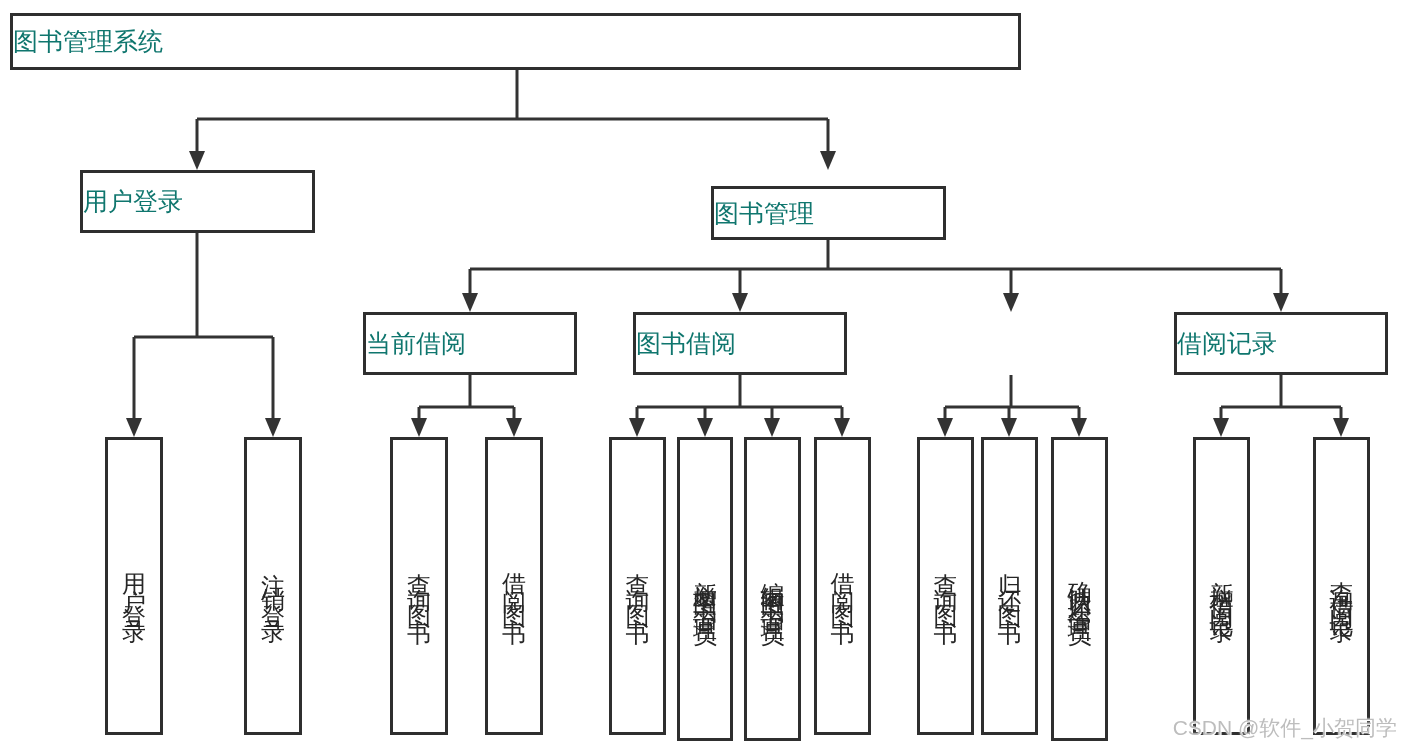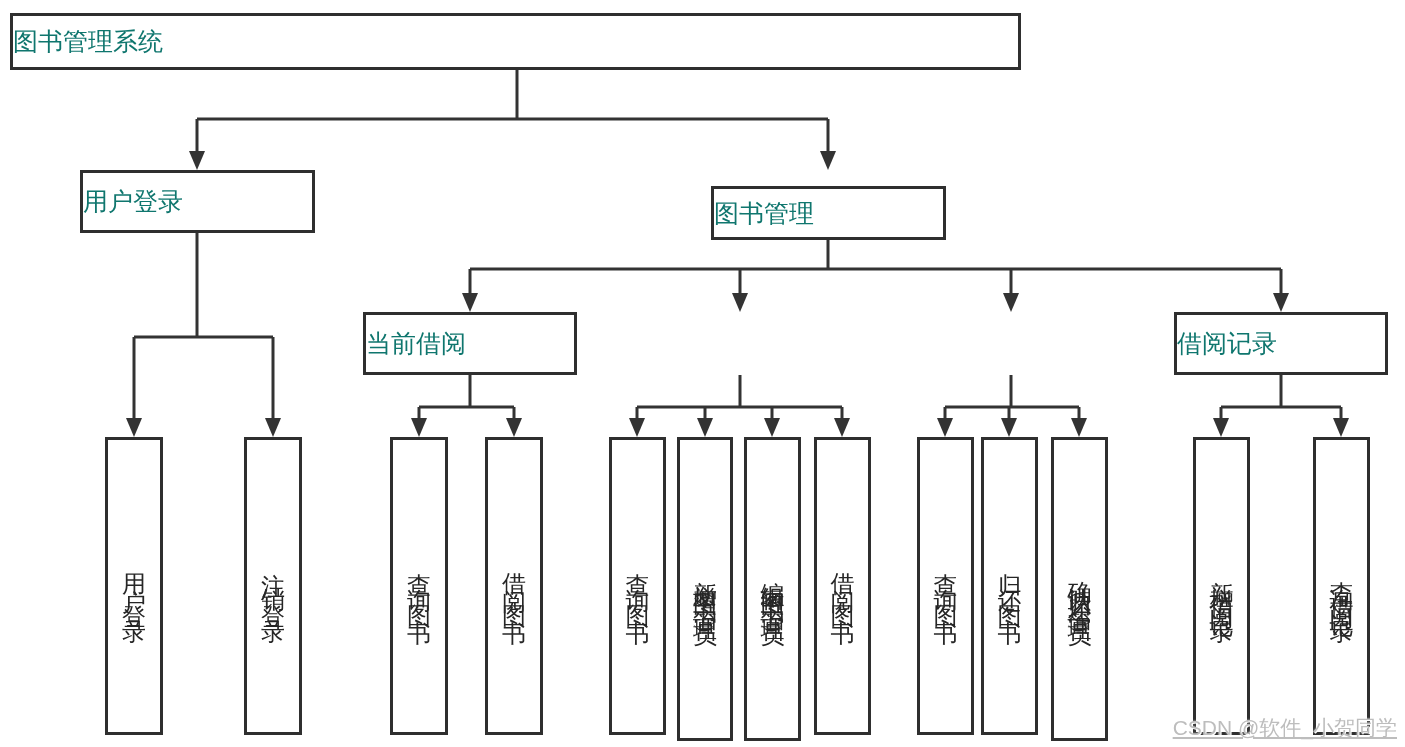--- a/index.html
+++ b/index.html
@@ -36,21 +36,20 @@
   .ls6{letter-spacing:8px;}
   .ls9{letter-spacing:6px;}
   #watermark{
     position:absolute;
     right:8px;top:714px;
     font-size:21px;
     color:#bdbdbd;
     text-shadow:0 0 2px #ffffff,1px 1px 0 #ffffff;
     z-index:5;
     white-space:nowrap;
-    text-decoration:underline;
   }
 </style>
 </head>
 <body>
 
 <div id="stage">
 
   <svg id="wires" width="1405" height="747">
       <line x1="517" y1="68" x2="517" y2="119" stroke="#333333" stroke-width="3"></line>
       <line x1="197" y1="119" x2="828" y2="119" stroke="#333333" stroke-width="3"></line>
@@ -113,20 +112,23 @@
   <div class="hbox" style="left:80px;top:170px;width:235px;height:63px;">
     <span>用户登录</span>
   </div>
   <div class="hbox" style="left:711px;top:170px;width:235px;height:54px;margin-top:16px;">
     <span>图书管理</span>
   </div>
 
   <div class="hbox" style="left:363px;top:312px;width:214px;height:63px;">
     <span>当前借阅</span>
   </div>
+  <div class="hbox" style="left:633px;top:312px;width:214px;height:63px;">
+    <span>图书借阅</span>
+  </div>
   <div class="hbox" style="left:1174px;top:312px;width:214px;height:63px;">
     <span>借阅记录</span>
   </div>
 
   <div class="vbox ls4" style="left:105px;top:437px;width:58px;height:298px;">
     <span>用户登录</span>
   </div>
   <div class="vbox ls4" style="left:244px;top:437px;width:58px;height:298px;">
     <span>注销登录</span>
   </div>

